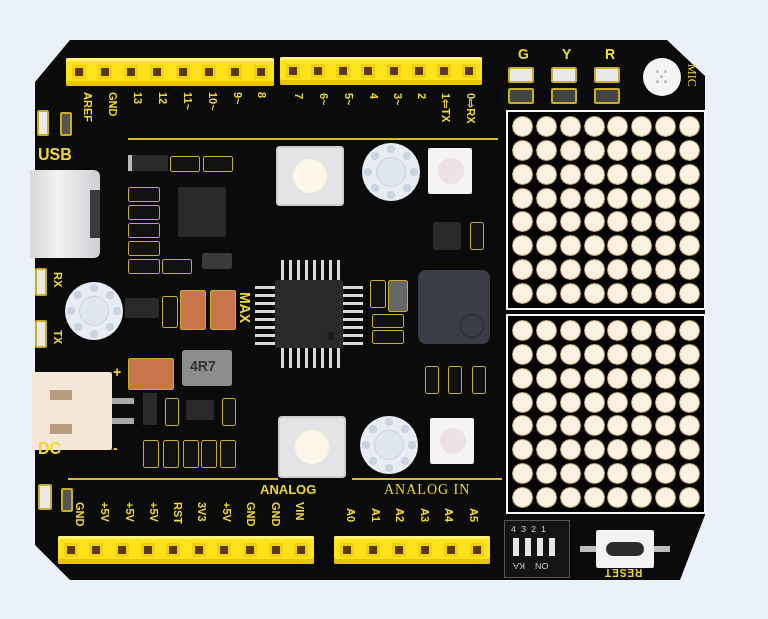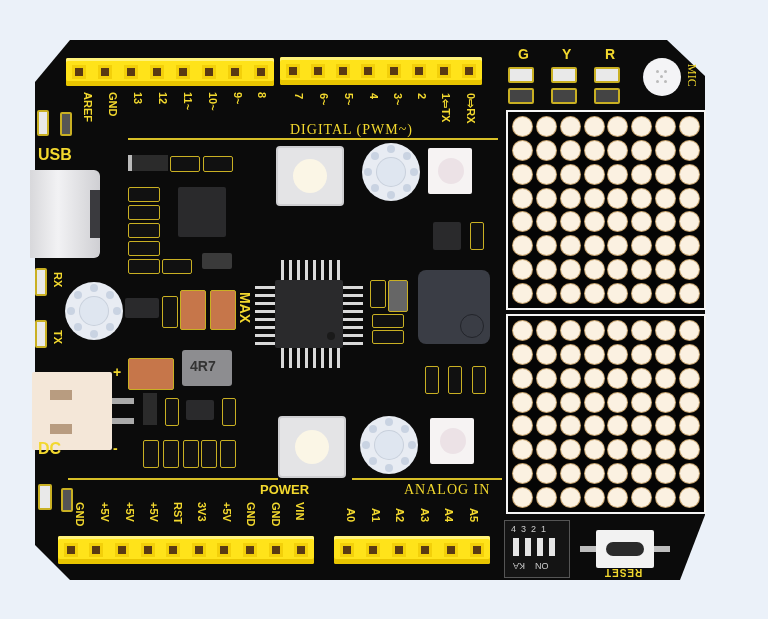--- a/index.html
+++ b/index.html
@@ -98,21 +98,20 @@
   </div>
   <span class="vlabel" style="left:293px;top:93px;">7</span>
   <span class="vlabel" style="left:318px;top:93px;">6~</span>
   <span class="vlabel" style="left:343px;top:93px;">5~</span>
   <span class="vlabel" style="left:368px;top:93px;">4</span>
   <span class="vlabel" style="left:392px;top:93px;">3~</span>
   <span class="vlabel" style="left:416px;top:93px;">2</span>
   <span class="vlabel" style="left:440px;top:93px;">1⇦TX</span>
   <span class="vlabel" style="left:465px;top:93px;">0⇨RX</span>
 
-  <div class="abs silk serif" style="left:290px;top:122px;font-size:14px;letter-spacing:1px;">DIGITAL (PWM~)</div>
   <div class="trace" style="left:128px;top:138px;width:370px;"></div>
 
   <div class="abs silk" style="left:518px;top:46px;font-size:14px;">G</div>
   <div class="abs silk" style="left:562px;top:46px;font-size:14px;">Y</div>
   <div class="abs silk" style="left:605px;top:46px;font-size:14px;">R</div>
   <div class="smallled" style="left:508px;top:67px;"></div>
   <div class="smallled" style="left:551px;top:67px;"></div>
   <div class="smallled" style="left:594px;top:67px;"></div>
   <div class="smallled" style="left:508px;top:88px;background:#444;"></div>
   <div class="smallled" style="left:551px;top:88px;background:#444;"></div>
@@ -278,22 +277,22 @@
   <div class="ic" style="left:186px;top:400px;width:28px;height:20px;"></div>
   <div class="smd" style="left:222px;top:398px;width:12px;height:26px;"></div>
   <div class="smd" style="left:143px;top:440px;width:14px;height:26px;"></div>
   <div class="smd" style="left:163px;top:440px;width:14px;height:26px;"></div>
   <div class="smd" style="left:183px;top:440px;width:14px;height:26px;"></div>
   <div class="smd" style="left:201px;top:440px;width:14px;height:26px;"></div>
   <div class="smd" style="left:220px;top:440px;width:14px;height:26px;"></div>
 
   <div class="trace" style="left:68px;top:478px;width:210px;"></div>
   <div class="trace" style="left:352px;top:478px;width:150px;"></div>
-  <div class="abs silk" style="left:260px;top:482px;font-size:13px;">POWER</div>
-  <div class="abs silk serif" style="left:404px;top:482px;font-size:14px;letter-spacing:1px;">ANALOG IN</div>
+  <div class="abs silk" style="left:260px;top:482px;font-size:13px;">ANALOG</div>
+  <div class="abs silk serif" style="left:384px;top:482px;font-size:14px;letter-spacing:1px;">ANALOG IN</div>
 
   <div class="smallled" style="left:38px;top:484px;width:10px;height:22px;"></div>
   <div class="smallled" style="left:61px;top:488px;width:8px;height:20px;background:#555;"></div>
 
   <span class="vlabel" style="left:74px;top:502px;">GND</span>
   <span class="vlabel" style="left:99px;top:502px;">+5V</span>
   <span class="vlabel" style="left:124px;top:502px;">+5V</span>
   <span class="vlabel" style="left:148px;top:502px;">+5V</span>
   <span class="vlabel" style="left:172px;top:502px;">RST</span>
   <span class="vlabel" style="left:196px;top:502px;">3V3</span>

